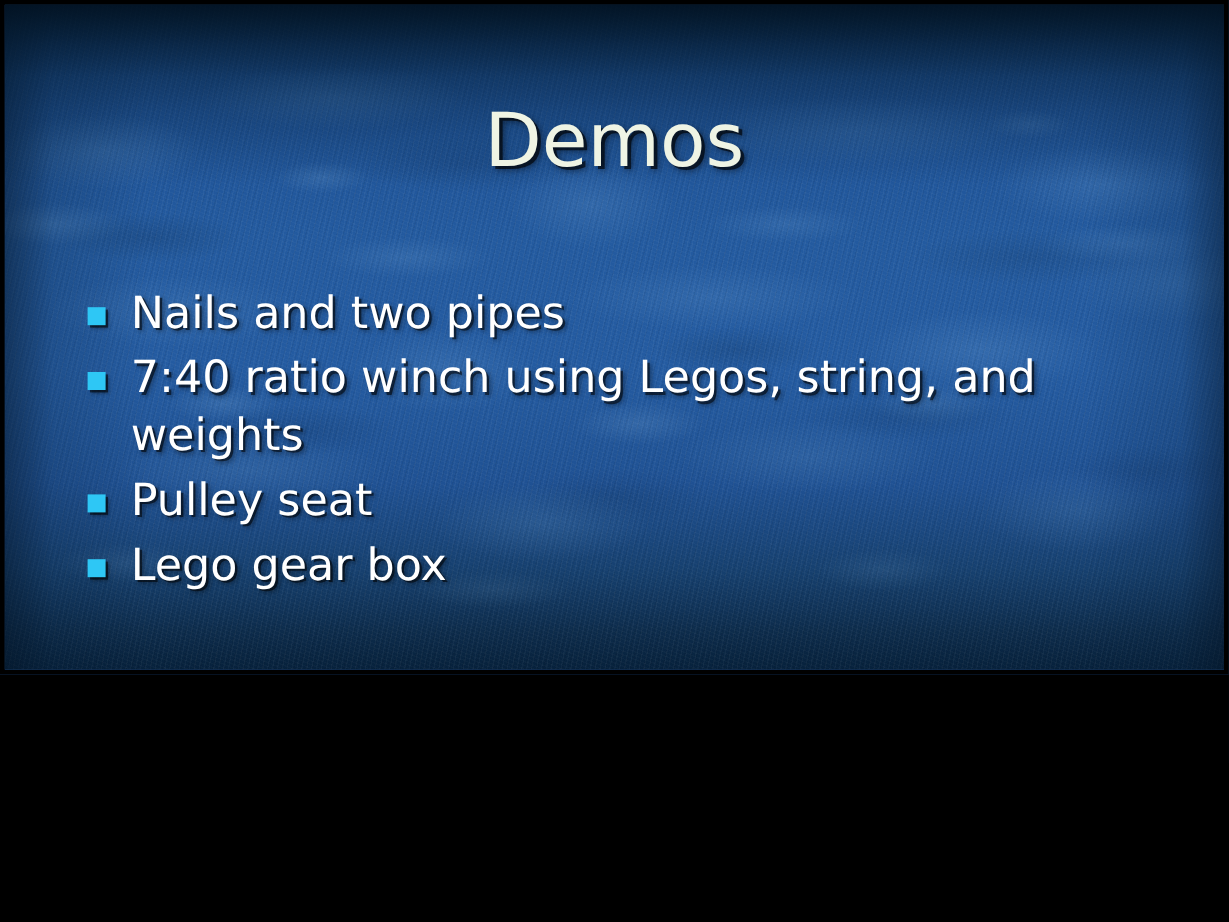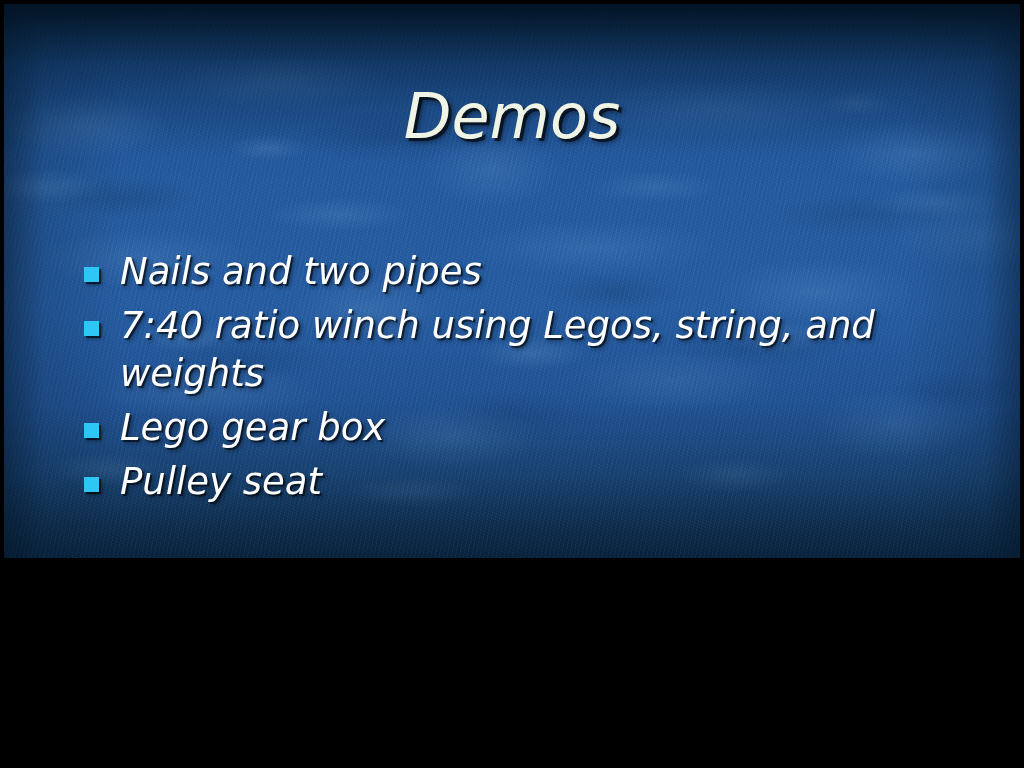--- a/index.html
+++ b/index.html
@@ -16,21 +16,20 @@
 
   
   #slide {
     position: relative;
     width: 1024px;
     height: 562px;
     box-sizing: border-box;
     border: 4px solid #000000;
     overflow: hidden;
     background-color: #1d4f90;
-    font-style: italic;
   }
 
   
   .bg-layer {
     position: absolute;
     inset: 0;
     pointer-events: none;
   }
 
   
@@ -160,21 +159,21 @@
       3px 3px 0px rgba(0,0,0,0.62),
       4px 4px 5px rgba(0,0,0,0.45);
     white-space: nowrap;
   }
 
   .bullet-list {
     position: absolute;
     top: 228px;
     left: 62px;
     width: 900px;
-    margin: 16px;
+    margin: 5px;
     padding: 0;
     list-style: none;
   }
 
   .bullet-item {
     position: relative;
     padding-left: 38px;
     margin: 0 0 6px 0;
     font-family: "DejaVu Sans", sans-serif;
     font-size: 37px;
@@ -225,24 +224,24 @@
         <span class="bullet-text">Nails and two pipes</span>
       </li>
 
       <li class="bullet-item">
         <span class="bullet-marker"></span>
         <span class="bullet-text">7:40 ratio winch using Legos, string, and weights</span>
       </li>
 
       <li class="bullet-item">
         <span class="bullet-marker"></span>
+        <span class="bullet-text">Pulley seat</span>
+      </li>
+
+      <li class="bullet-item">
+        <span class="bullet-marker"></span>
         <span class="bullet-text">Lego gear box</span>
-      </li>
-
-      <li class="bullet-item">
-        <span class="bullet-marker"></span>
-        <span class="bullet-text">Pulley seat</span>
       </li>
 
     </ul>
 
   </div>
 </div>
 
 </body></html>

